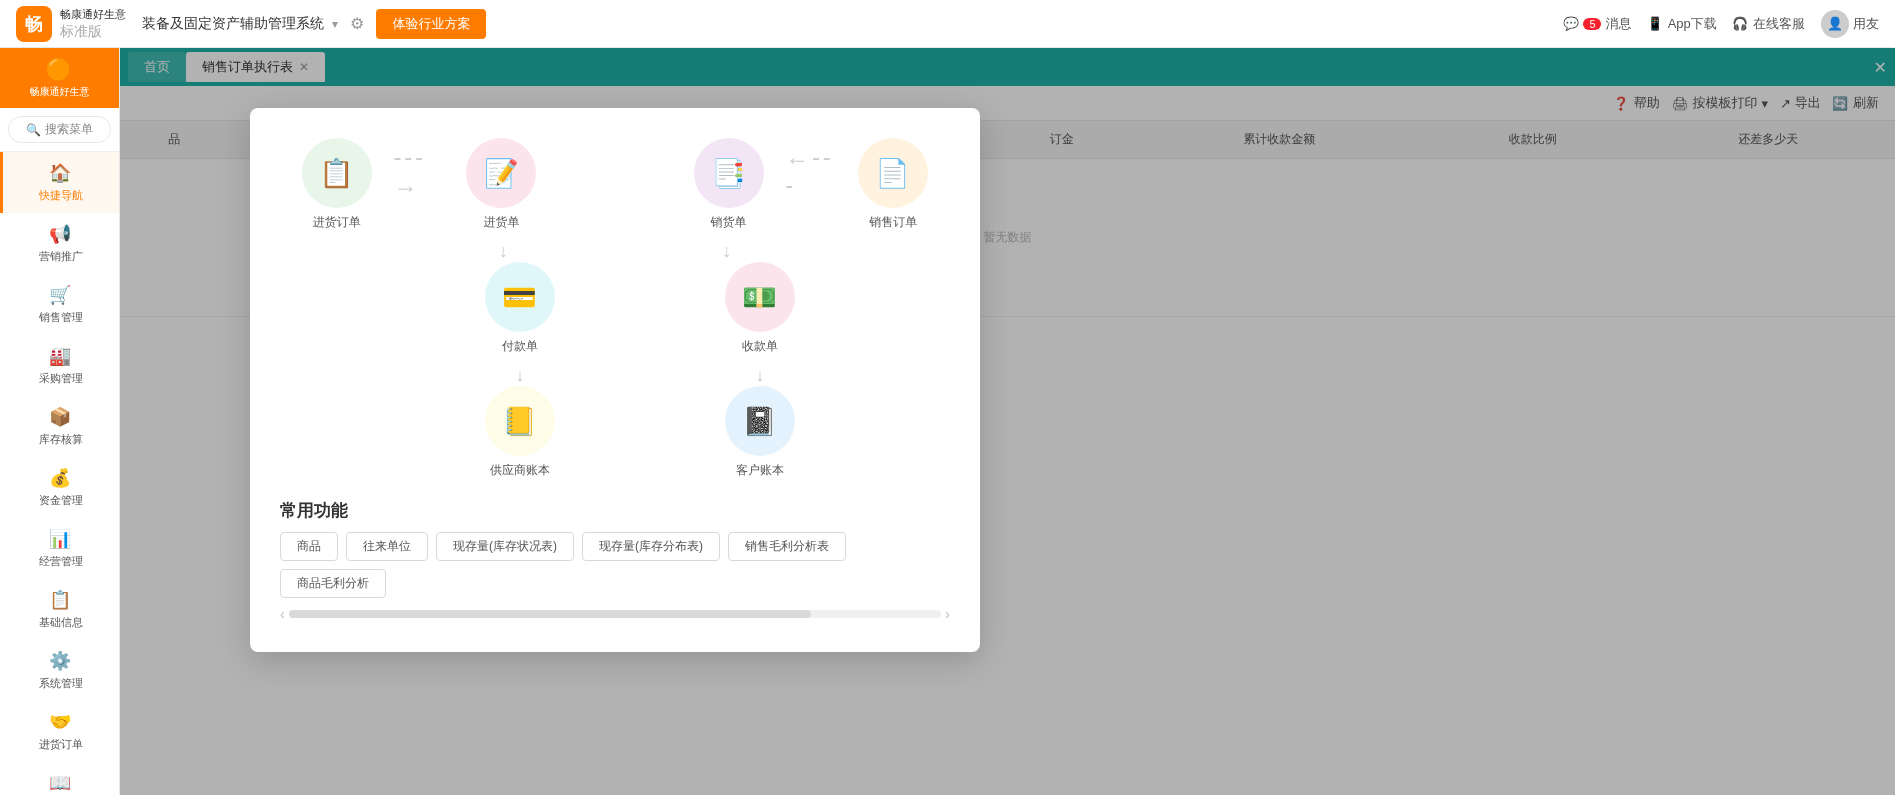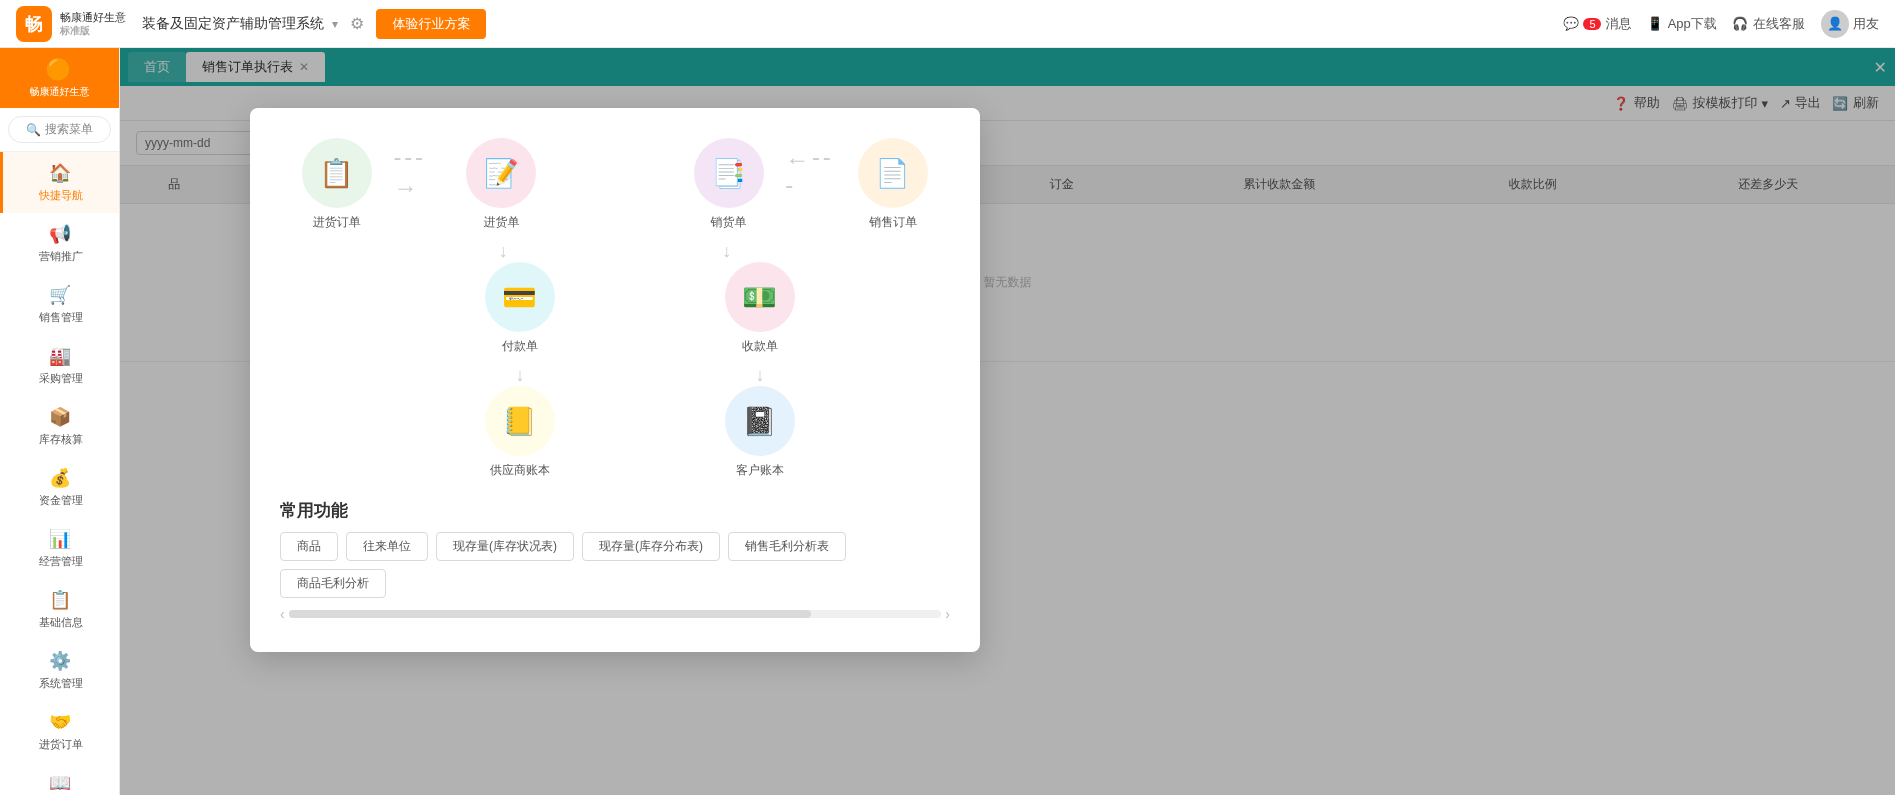--- a/index.html
+++ b/index.html
@@ -99,21 +99,21 @@
   </style>
 </head>
 <body>
 
 <div class="app-wrapper">
   <div class="top-bar">
     <div class="logo-section">
       <div class="logo-icon">畅</div>
       <div class="logo-text">
         <div>畅康通好生意</div>
-        <div style="color:#aaa; font-size:10px;font-weight:bold;">标准版</div>
+        <div style="color:#aaa; font-size:14px;">标准版</div>
       </div>
     </div>
     <span class="system-title">装备及固定资产辅助管理系统</span>
     <span class="dropdown-arrow">▾</span>
     <span class="settings-btn">⚙</span>
     <button class="trial-btn">体验行业方案</button>
     <div class="top-actions">
       <div class="top-action-item">
         <span>💬</span>
         <span class="badge">5</span>
@@ -223,31 +223,20 @@
             <span>↗</span>
             <span>导出</span>
           </div>
           <div class="toolbar-btn">
             <span>🔄</span>
             <span>刷新</span>
           </div>
         </div>
       </div>
 
-      <div class="filter-bar">
-        <input class="filter-input" placeholder="yyyy-mm-dd" style="">
-        <span class="date-icon">📅</span>
-        <span class="filter-label">单据状态</span>
-        <select class="filter-select">
-          <option></option>
-        </select>
-        <span class="more-conditions">更多条件</span>
-        <button class="search-btn">查询</button>
-        <span class="setting-link">设置</span>
-      </div>
 
       <div class="table-container">
         <table class="data-table">
           <thead>
             <tr>
               <th>品</th>
               <th>商品</th>
               <th>金额</th>
               <th>预估毛利</th>
               <th>预估毛利率</th>

